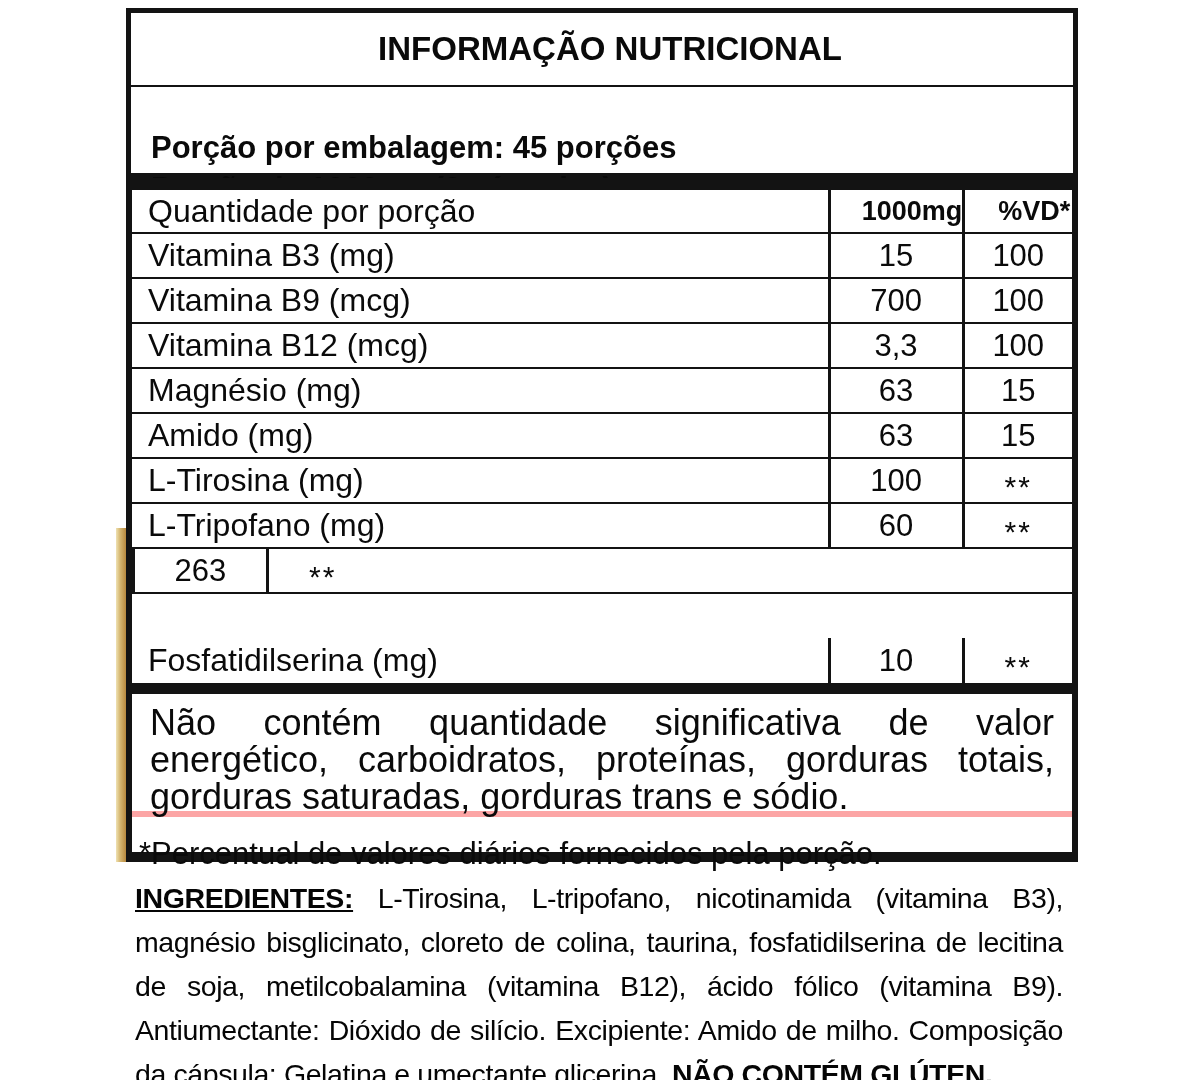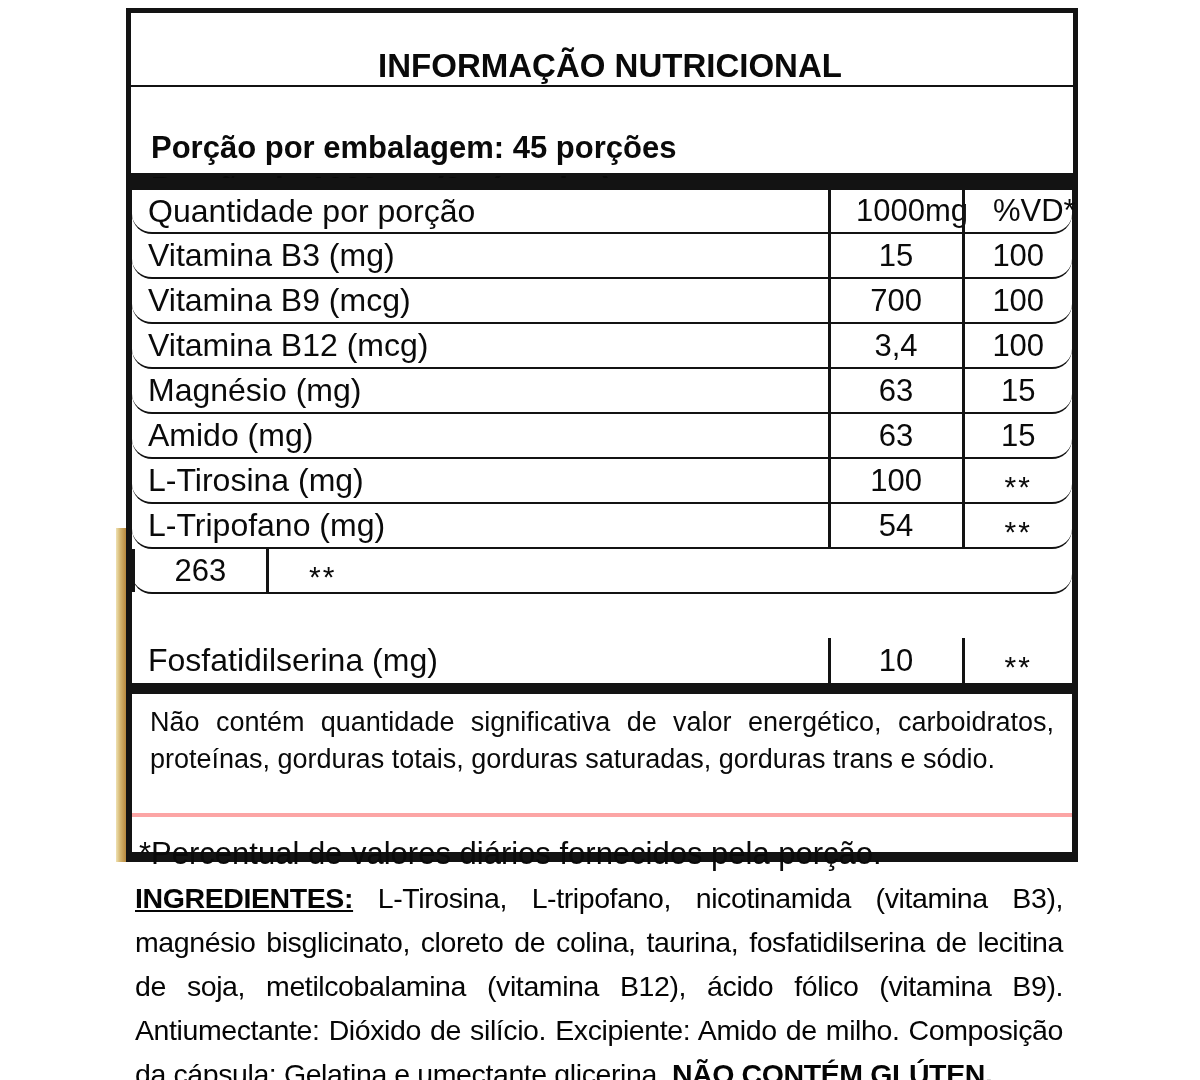--- a/index.html
+++ b/index.html
@@ -20,21 +20,21 @@
     left: 126px; top: 8px;
     width: 952px; height: 170px;
     border: 5px solid #131313;
     box-sizing: border-box;
     background: #ffffff;
   }
   .title-section {
     height: 72px;
     border-bottom: 2px solid #131313;
     display: flex;
-    align-items: flex-end;
+    align-items: center;
     justify-content: center;
     padding-left: 16px;
   }
   .nutrition-title {
     font-size: 33px;
     font-weight: bold;
     letter-spacing: 0px;
   }
   .serving-section {
     padding: 8px 0 0 20px;
@@ -53,21 +53,20 @@
     border-right: 6px solid #131313;
     border-top: 12px solid #131313;
     border-bottom: 10px solid #131313;
     background: #ffffff;
   }
   .tr {
     display: flex;
     height: 45px;
     border-bottom: 2px solid #131313;
     box-sizing: border-box;
-    border-radius: 20px;
   }
   .tr.header-row { height: 44px; }
   .tr.last { border-bottom: none; margin-top: 44px; }
   .td {
     box-sizing: border-box;
     height: 100%;
     display: flex;
     align-items: center;
   }
   .td.name {
@@ -81,33 +80,33 @@
     justify-content: center;
     font-size: 31px;
   }
   .td.dv {
     width: 11.75%;
     border-left: 3px solid #131313;
     justify-content: center;
     font-size: 31px;
   }
   .header-row .name { font-size: 32px; font-weight: normal; }
-  .header-row .amt, .header-row .dv { font-weight: normal; font-size: 31px; padding-left: 32px; }
+  .header-row .amt, .header-row .dv { font-weight: bold; font-size: 27px; padding-left: 32px; }
   .dv-stars { font-size: 30px; letter-spacing: 2px; line-height: 10px; padding-top: 12px; }
 
   .thick-divider {
     height: 11px;
     background: #131313;
   }
   .note-block {
     padding: 10px 18px 8px 18px;
-    font-size: 27px;
+    font-size: 36px;
     line-height: 37px;
     text-align: justify;
-    border-bottom: 4px solid #fca5a5;
+    border-bottom: 6px solid #fca5a5;
     box-sizing: border-box;
     height: 123px;
   }
   .footnote-block {
     padding: 18px 18px 0 7px;
     font-size: 31px;
     line-height: 37px;
   }
 
   
@@ -157,21 +156,21 @@
     <div class="td amt">15</div>
     <div class="td dv">100</div>
   </div>
   <div class="tr">
     <div class="td name">Vitamina B9 (mcg)</div>
     <div class="td amt">700</div>
     <div class="td dv">100</div>
   </div>
   <div class="tr">
     <div class="td name">Vitamina B12 (mcg)</div>
-    <div class="td amt">3,4</div>
+    <div class="td amt">3,3</div>
     <div class="td dv">100</div>
   </div>
   <div class="tr">
     <div class="td name">Magnésio (mg)</div>
     <div class="td amt">63</div>
     <div class="td dv">15</div>
   </div>
   <div class="tr">
     <div class="td name">Amido (mg)</div>
     <div class="td amt">63</div>
@@ -179,21 +178,21 @@
   </div>
   <div class="tr">
     <div class="td name">L-Tirosina (mg)</div>
     <div class="td amt">100</div>
     <div class="td dv">
         <span class="dv-stars">**</span>
       </div>
   </div>
   <div class="tr">
     <div class="td name">L-Tripofano (mg)</div>
-    <div class="td amt">54</div>
+    <div class="td amt">60</div>
     <div class="td dv">
         <span class="dv-stars">**</span>
       </div>
   </div>
   <div class="tr">
     <div class="td amt">263</div>
     <div class="td dv">
         <span class="dv-stars">**</span>
       </div>
   </div>

